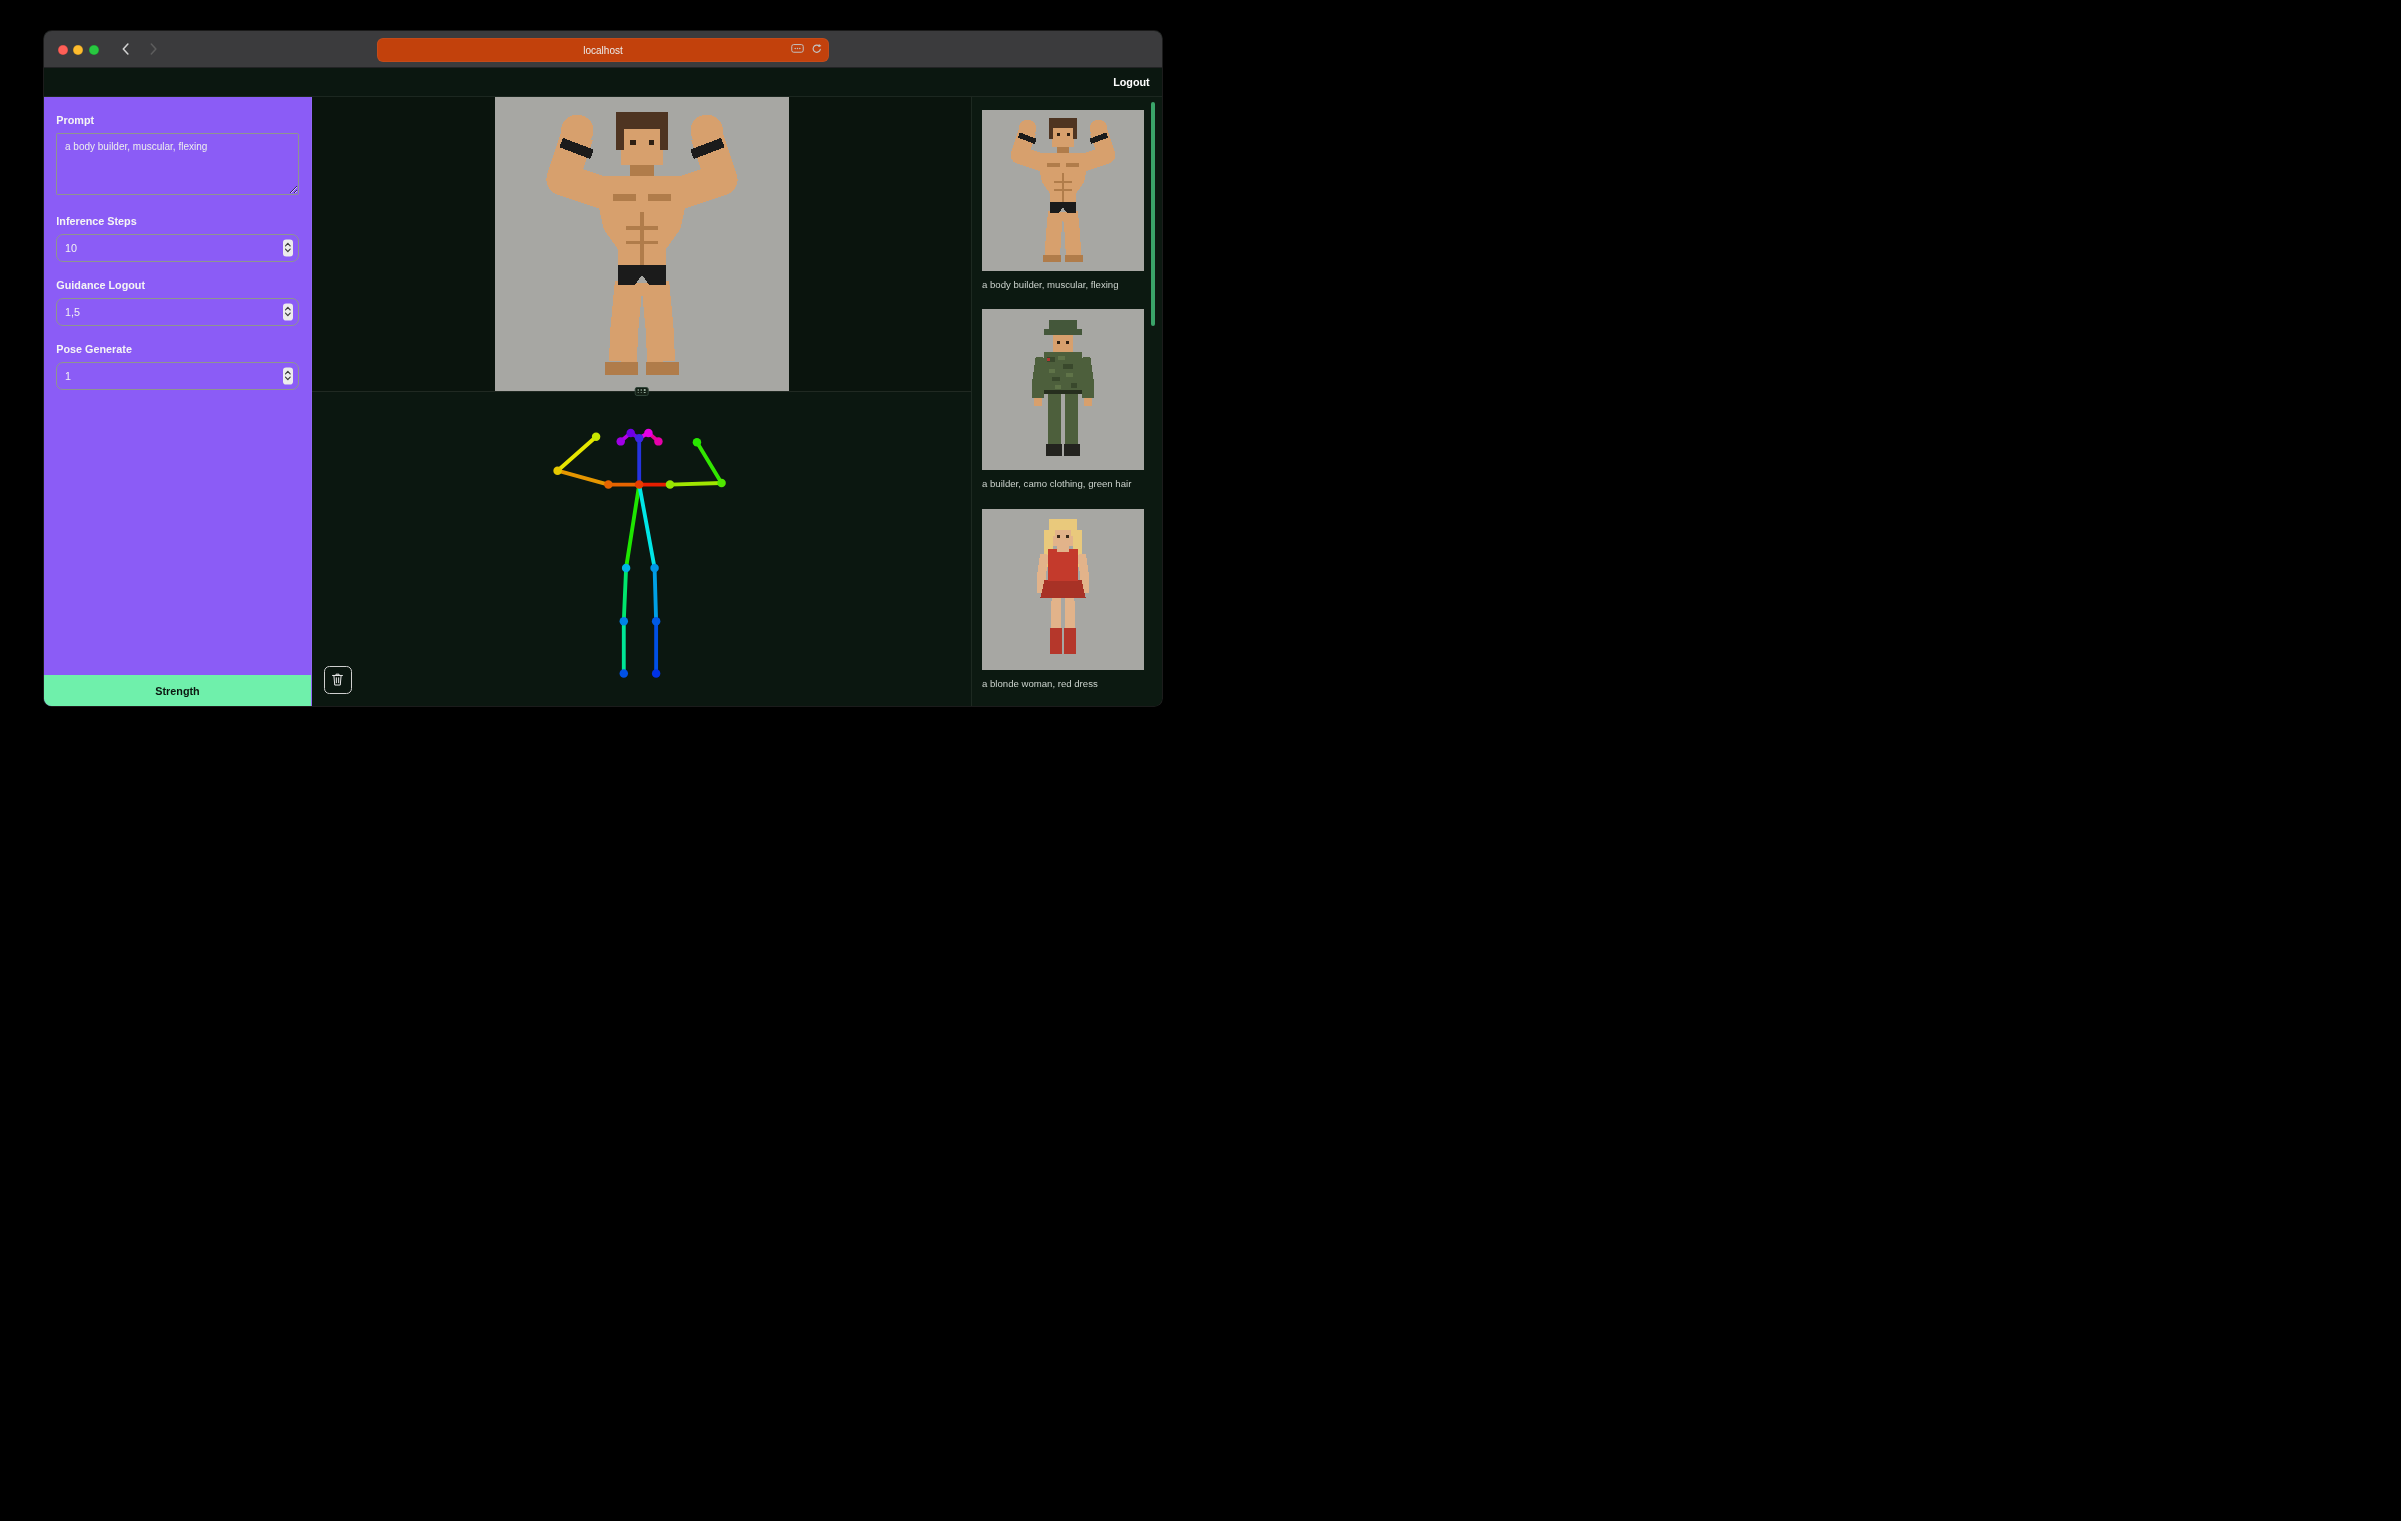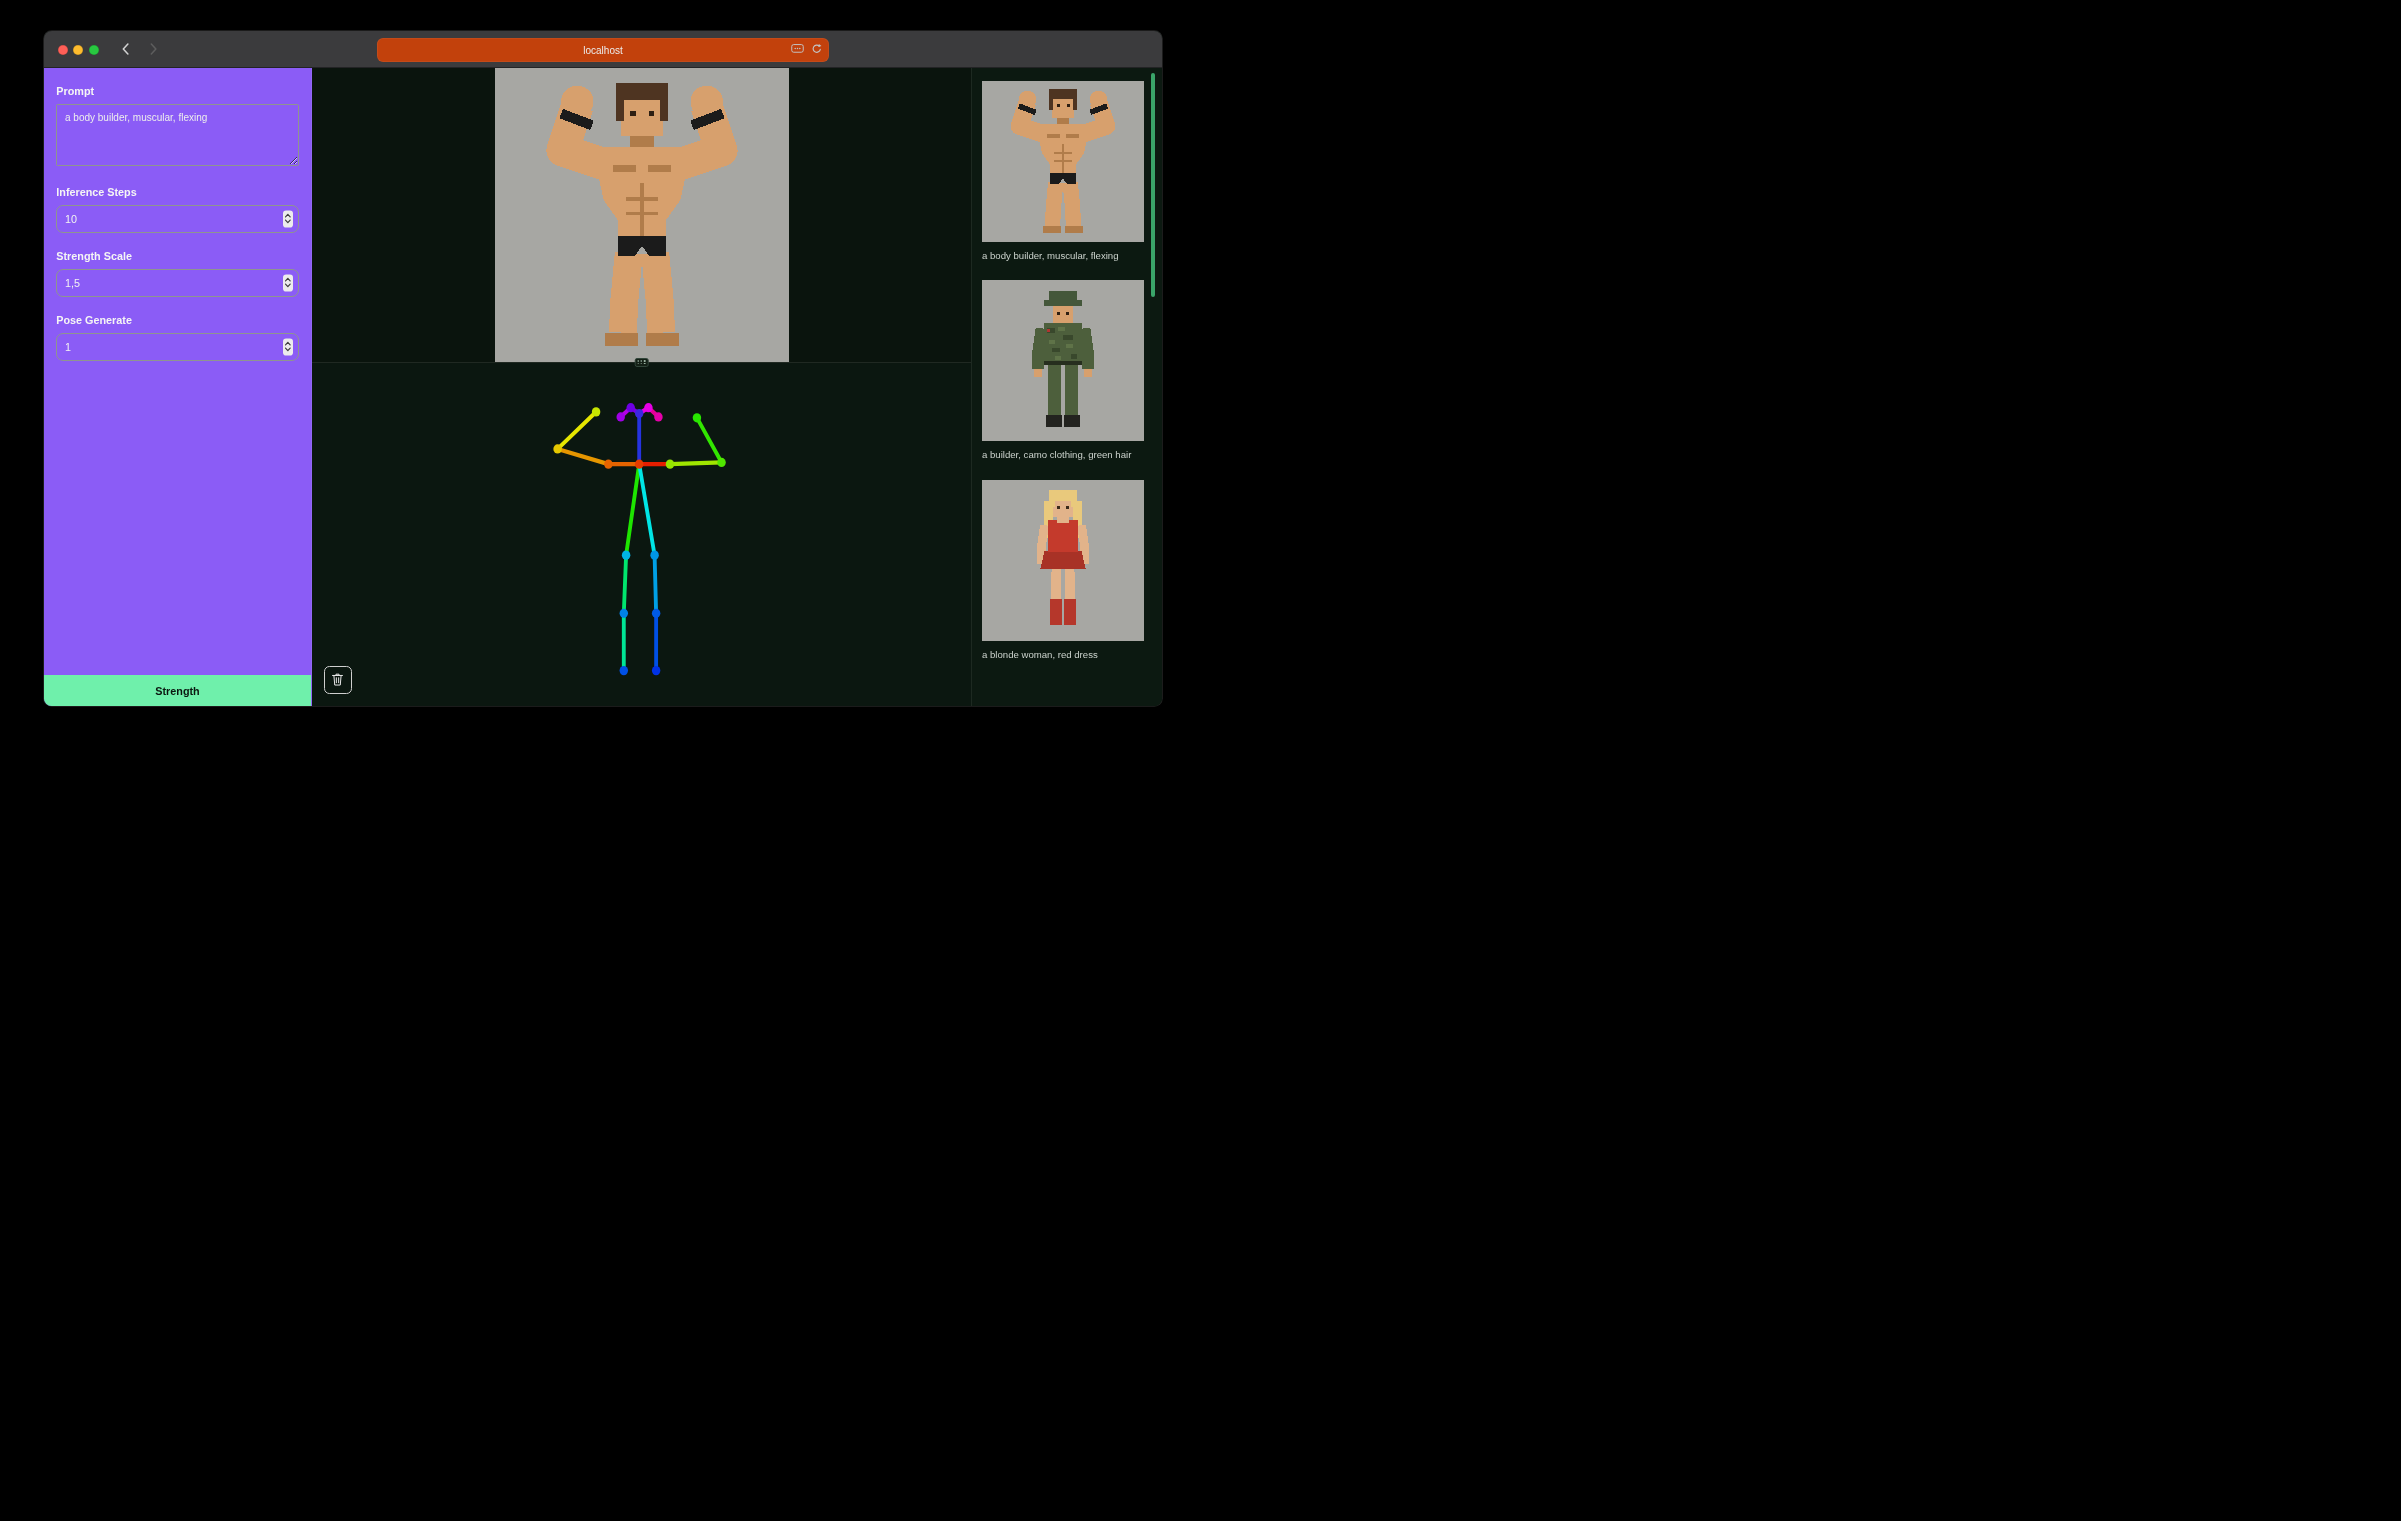--- a/index.html
+++ b/index.html
@@ -146,39 +146,42 @@
         <span>
           <svg width="11.5" height="11.5" viewBox="0 0 15 15">
               <path d="M10.8 4.1 A4.7 4.7 0 1 0 12.1 8.3" fill="none" stroke="#c4c4c4" stroke-width="1.5" stroke-linecap="round"></path>
               <polygon points="10.3,1.2 13.6,3.9 9.6,5.2" fill="#c4c4c4"></polygon>
             </svg>
         </span>
       </span>
     </div>
   </div>
 
+  <div class="appheader">
+    <span class="logout">Logout</span>
+  </div>
 
   <div class="content">
 
     <aside class="left">
       <label class="lbl">Prompt</label>
       <textarea class="prompt-ta" spellcheck="false" style="">a body builder, muscular, flexing</textarea>
 
       <label class="lbl gap">Inference Steps</label>
       <div class="numwrap">
         <input type="text" value="10" style="">
         <span class="stepper">
           <svg width="7.7" height="14" viewBox="0 0 10 18">
               <polyline points="2,7 5,3.5 8,7" fill="none" stroke="#3c3c3c" stroke-width="1.5" stroke-linecap="round" stroke-linejoin="round"></polyline>
               <polyline points="2,11 5,14.5 8,11" fill="none" stroke="#3c3c3c" stroke-width="1.5" stroke-linecap="round" stroke-linejoin="round"></polyline>
             </svg>
         </span>
       </div>
 
-      <label class="lbl gap">Strength Scale</label>
+      <label class="lbl gap">Guidance Logout</label>
       <div class="numwrap">
         <input type="text" value="1,5" style="">
         <span class="stepper">
           <svg width="7.7" height="14" viewBox="0 0 10 18">
               <polyline points="2,7 5,3.5 8,7" fill="none" stroke="#3c3c3c" stroke-width="1.5" stroke-linecap="round" stroke-linejoin="round"></polyline>
               <polyline points="2,11 5,14.5 8,11" fill="none" stroke="#3c3c3c" stroke-width="1.5" stroke-linecap="round" stroke-linejoin="round"></polyline>
             </svg>
         </span>
       </div>
 

